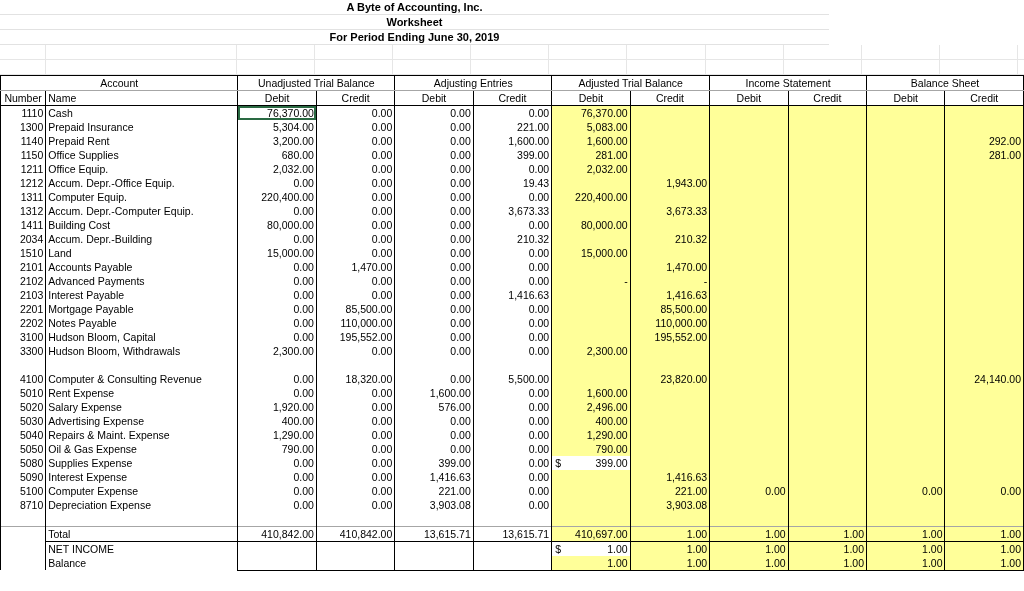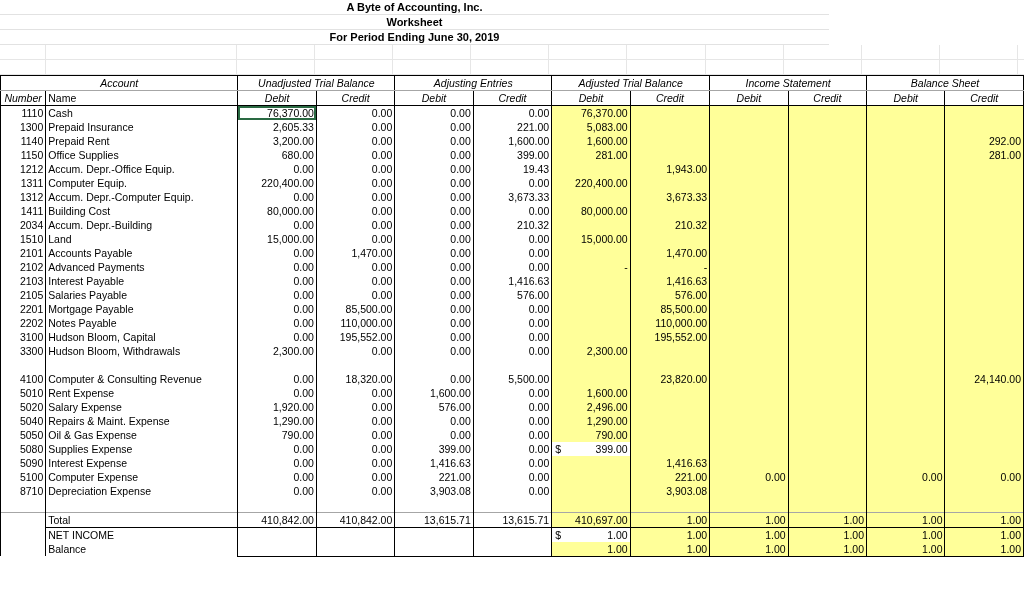--- a/index.html
+++ b/index.html
@@ -72,21 +72,21 @@
   
   .bl  { border-left: 1px solid #000; }
   .br  { border-right: 1px solid #000; }
   .bt  { border-top: 1px solid #000; }
   .bb  { border-bottom: 1px solid #000; }
   .bt-gray { border-top: 1px solid #a6a6a6; }
   .bb-gray { border-bottom: 1px solid #a6a6a6; }
 
   
   .num  { text-align: right; }
-  .ctr  { text-align: center; font-style: italic; }
+  .ctr  { text-align: center; }
   .lft  { text-align: left; }
 
   
   .yel { background: #ffff99 !important; }
   .wht { background: #ffffff !important; }
 
   
   .sel {
     outline: 2px solid #2a6a43;
     outline-offset: -2px;
@@ -180,21 +180,21 @@
         <td class="num bl  yel">76,370.00</td>
         <td class="num bl  yel"></td>
         <td class="num bl   yel"></td>
         <td class="num bl  yel"></td>
         <td class="num bl  yel"></td>
         <td class="num bl br yel"></td>
       </tr>
       <tr>
         <td class="num bl">1300</td>
         <td class="lft bl">Prepaid Insurance</td>
-        <td class="num bl">2,605.33</td>
+        <td class="num bl">5,304.00</td>
         <td class="num bl">0.00</td>
         <td class="num bl">0.00</td>
         <td class="num bl">221.00</td>
         <td class="num bl  yel">5,083.00</td>
         <td class="num bl  yel"></td>
         <td class="num bl   yel"></td>
         <td class="num bl  yel"></td>
         <td class="num bl  yel"></td>
         <td class="num bl br yel"></td>
       </tr>
@@ -220,20 +220,34 @@
         <td class="num bl">0.00</td>
         <td class="num bl">399.00</td>
         <td class="num bl  yel">281.00</td>
         <td class="num bl  yel"></td>
         <td class="num bl   yel"></td>
         <td class="num bl  yel"></td>
         <td class="num bl  yel"></td>
         <td class="num bl br yel">281.00</td>
       </tr>
       <tr>
+        <td class="num bl">1211</td>
+        <td class="lft bl">Office Equip.</td>
+        <td class="num bl">2,032.00</td>
+        <td class="num bl">0.00</td>
+        <td class="num bl">0.00</td>
+        <td class="num bl">0.00</td>
+        <td class="num bl  yel">2,032.00</td>
+        <td class="num bl  yel"></td>
+        <td class="num bl   yel"></td>
+        <td class="num bl  yel"></td>
+        <td class="num bl  yel"></td>
+        <td class="num bl br yel"></td>
+      </tr>
+      <tr>
         <td class="num bl">1212</td>
         <td class="lft bl">Accum. Depr.-Office Equip.</td>
         <td class="num bl">0.00</td>
         <td class="num bl">0.00</td>
         <td class="num bl">0.00</td>
         <td class="num bl">19.43</td>
         <td class="num bl  yel"></td>
         <td class="num bl  yel">1,943.00</td>
         <td class="num bl   yel"></td>
         <td class="num bl  yel"></td>
@@ -346,34 +360,20 @@
         <td class="num bl">0.00</td>
         <td class="num bl">1,416.63</td>
         <td class="num bl  yel"></td>
         <td class="num bl  yel">1,416.63</td>
         <td class="num bl   yel"></td>
         <td class="num bl  yel"></td>
         <td class="num bl  yel"></td>
         <td class="num bl br yel"></td>
       </tr>
       <tr>
-        <td class="num bl">2105</td>
-        <td class="lft bl">Salaries Payable</td>
-        <td class="num bl">0.00</td>
-        <td class="num bl">0.00</td>
-        <td class="num bl">0.00</td>
-        <td class="num bl">576.00</td>
-        <td class="num bl  yel"></td>
-        <td class="num bl  yel">576.00</td>
-        <td class="num bl   yel"></td>
-        <td class="num bl  yel"></td>
-        <td class="num bl  yel"></td>
-        <td class="num bl br yel"></td>
-      </tr>
-      <tr>
         <td class="num bl">2201</td>
         <td class="lft bl">Mortgage Payable</td>
         <td class="num bl">0.00</td>
         <td class="num bl">85,500.00</td>
         <td class="num bl">0.00</td>
         <td class="num bl">0.00</td>
         <td class="num bl  yel"></td>
         <td class="num bl  yel">85,500.00</td>
         <td class="num bl   yel"></td>
         <td class="num bl  yel"></td>
@@ -465,20 +465,34 @@
         <td class="num bl br yel"></td>
       </tr>
       <tr>
         <td class="num bl">5020</td>
         <td class="lft bl">Salary Expense</td>
         <td class="num bl">1,920.00</td>
         <td class="num bl">0.00</td>
         <td class="num bl">576.00</td>
         <td class="num bl">0.00</td>
         <td class="num bl  yel">2,496.00</td>
+        <td class="num bl  yel"></td>
+        <td class="num bl   yel"></td>
+        <td class="num bl  yel"></td>
+        <td class="num bl  yel"></td>
+        <td class="num bl br yel"></td>
+      </tr>
+      <tr>
+        <td class="num bl">5030</td>
+        <td class="lft bl">Advertising Expense</td>
+        <td class="num bl">400.00</td>
+        <td class="num bl">0.00</td>
+        <td class="num bl">0.00</td>
+        <td class="num bl">0.00</td>
+        <td class="num bl  yel">400.00</td>
         <td class="num bl  yel"></td>
         <td class="num bl   yel"></td>
         <td class="num bl  yel"></td>
         <td class="num bl  yel"></td>
         <td class="num bl br yel"></td>
       </tr>
       <tr>
         <td class="num bl">5040</td>
         <td class="lft bl">Repairs &amp; Maint. Expense</td>
         <td class="num bl">1,290.00</td>

